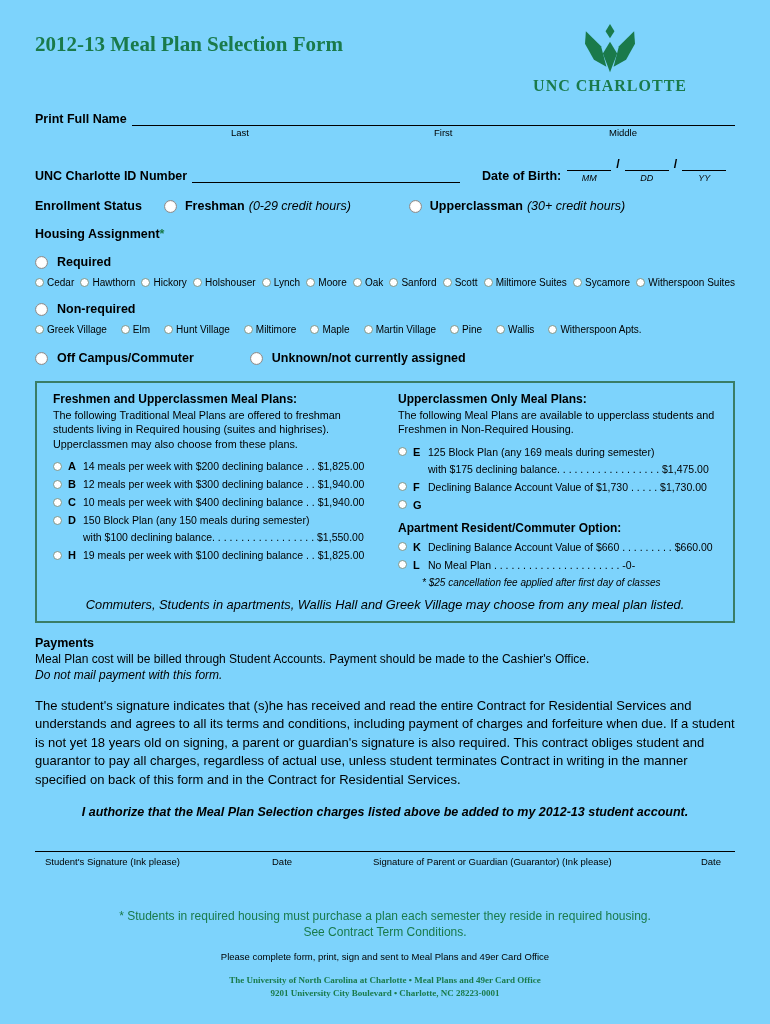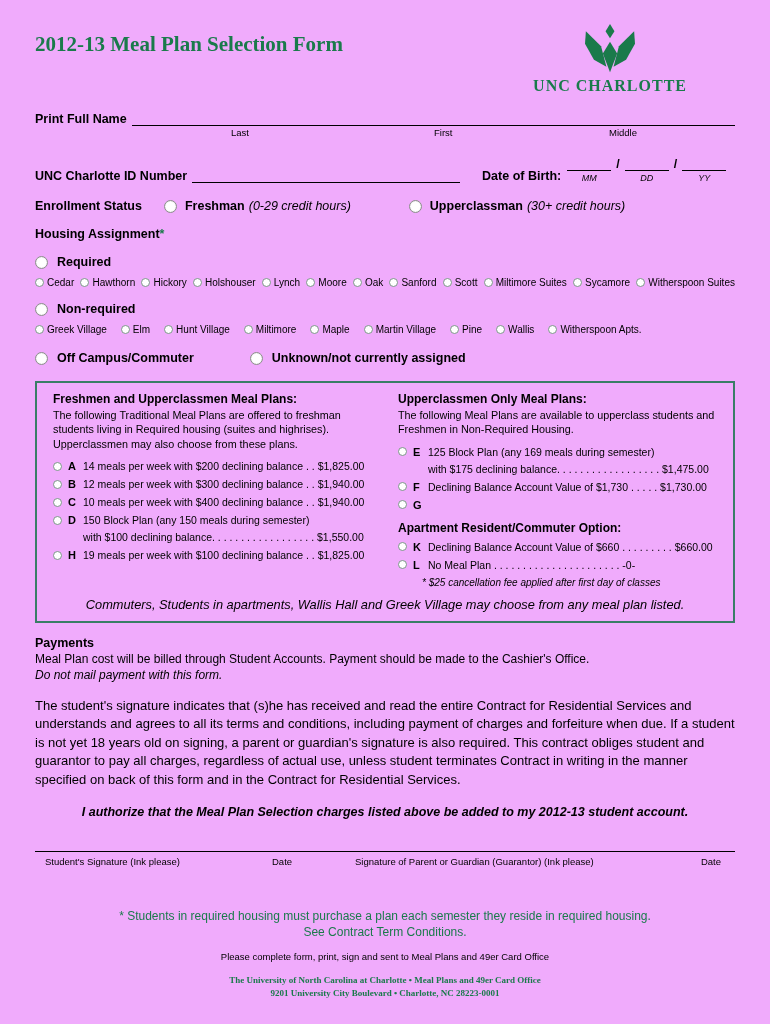--- a/index.html
+++ b/index.html
@@ -1,18 +1,18 @@
 <!DOCTYPE html>
 <html style="--green: #1a7a4b; --box_border: #3a7d66;"><head>
 <meta charset="utf-8">
 <style>
   * { margin:0; padding:0; box-sizing:border-box; }
   html,body { background:#fff; }
   body { width:770px; height:1024px; font-family:"Liberation Sans", sans-serif; color:#000; }
-  .page { width:770px; height:1024px; padding:24px 35px 0; position:relative; overflow:hidden; background:#f0abfc; }
+  .page { width:770px; height:1024px; padding:24px 35px 0; position:relative; overflow:hidden; background:#7dd3fc; }
   .b { font-weight:bold; }
   .i { font-style:italic; }
   .green { color:var(--green,#1a7a4b); }
 
   
   .header { display:flex; justify-content:space-between; align-items:flex-start; }
   .title { font-family:"Liberation Serif", serif; font-size:21px; font-weight:bold; color:var(--green,#1a7a4b); margin-top:8px; }
   .logo { display:flex; flex-direction:column; align-items:center; gap:3px; margin-right:48px; }
   .logo svg * { fill:var(--green,#1a7a4b); }
   .logo-text { font-family:"Liberation Serif", serif; font-size:16px; font-weight:bold; letter-spacing:1px; color:var(--green,#1a7a4b); }
@@ -72,21 +72,21 @@
   .payments-title { font-weight:bold; font-size:12.5px; margin-top:13px; }
   .pay-line { font-size:12px; margin-top:2px; }
   .contract { font-size:13px; line-height:1.43; margin-top:15px; text-align:left; }
   .auth { text-align:center; font-weight:bold; font-style:italic; font-size:12.5px; margin-top:15px; }
 
   .sig-line { border-bottom:1.5px solid #000; margin-top:32px; height:0; }
   .sig-labels { position:relative; height:13px; font-size:9.5px; margin-top:4px; }
   .sig-labels span { position:absolute; top:0; }
   .sig-student { left:10px; }
   .sig-date1 { left:237px; }
-  .sig-guardian { left:320px; }
+  .sig-guardian { left:338px; }
   .sig-date2 { right:14px; }
 
   
   .footer-green1 { color:var(--green,#1a7a4b); text-align:center; font-size:12px; margin-top:40px; }
   .footer-green2 { color:var(--green,#1a7a4b); text-align:center; font-size:12px; margin-top:2px; }
   .footer-black { text-align:center; font-size:9.5px; margin-top:12px; }
   .footer-addr { color:var(--green,#1a7a4b); text-align:center; font-size:9px; font-family:"Liberation Serif", serif; font-weight:bold; margin-top:12px; line-height:1.5; }
 </style>
 </head>
 <body>

